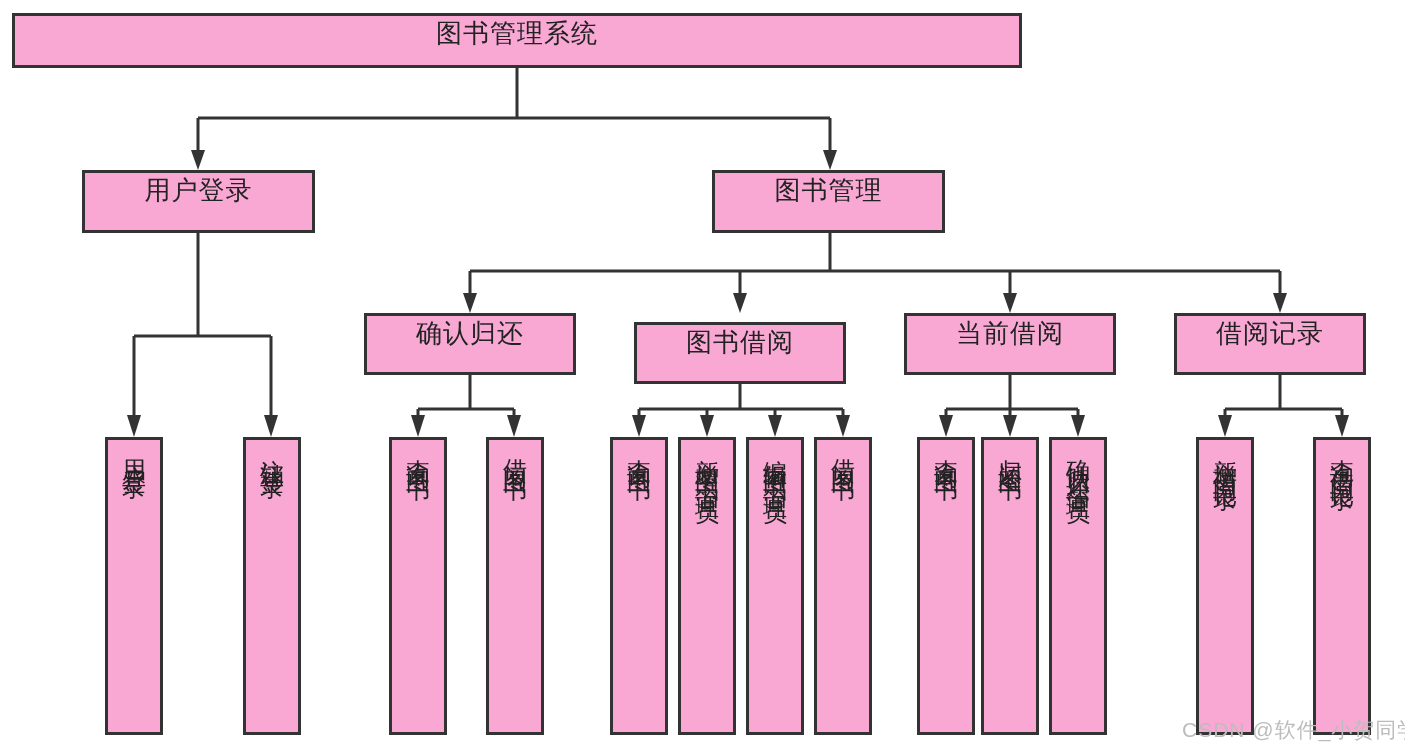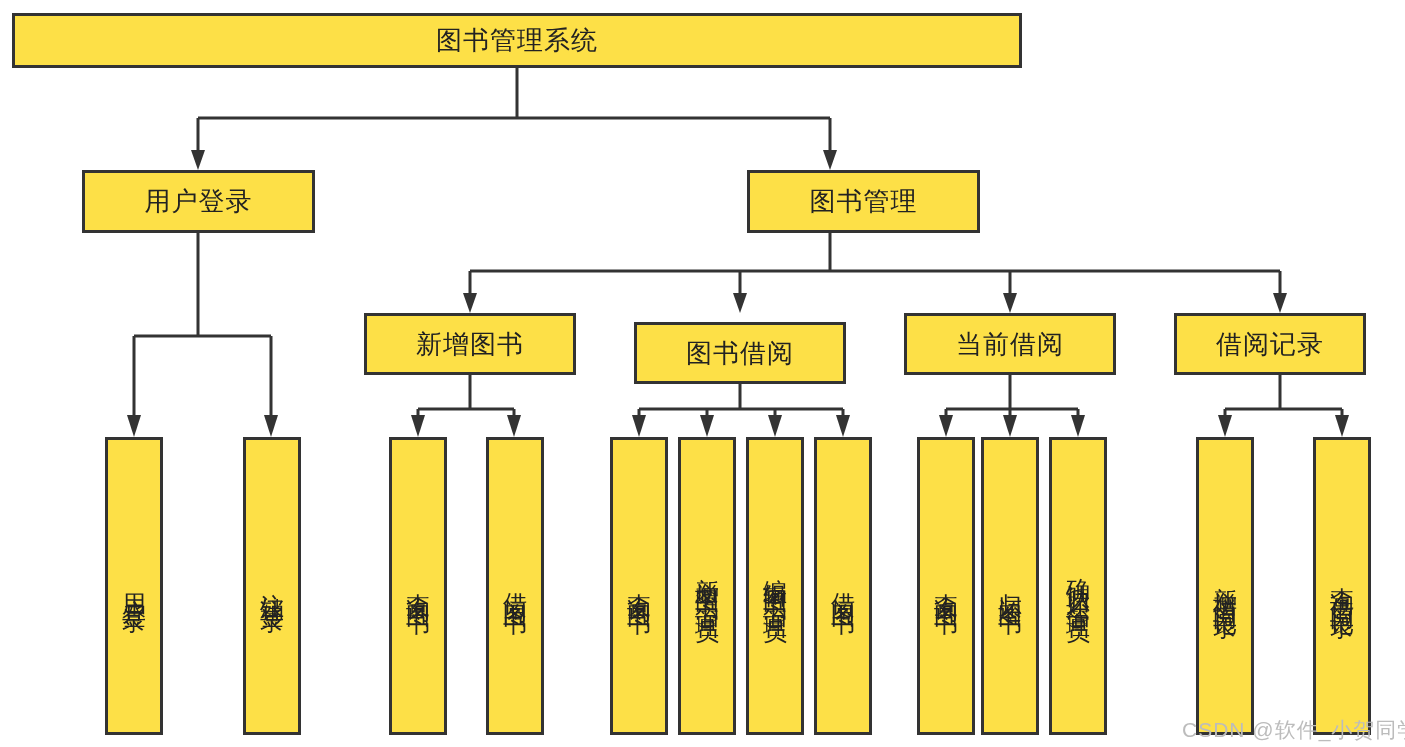--- a/index.html
+++ b/index.html
@@ -14,23 +14,23 @@
   .connectors {
     position: absolute;
     left: 0; top: 0;
     width: 1405px; height: 747px;
     pointer-events: none;
   }
   .node {
     position: absolute;
     box-sizing: border-box;
     border: 3px solid #333333;
-    background: #fde047;
+    background: #f9a8d4;
     display: flex;
-    align-items: center;
+    align-items: flex-start;
     justify-content: center;
     color: #222222;
   }
   .node.h span {
     font-size: 26px;
     letter-spacing: 1px;
     white-space: nowrap;
   }
   .node.v span {
     writing-mode: vertical-rl;
@@ -93,26 +93,26 @@
     <polygon class="head" points="1335,415 1349,415 1342,437"></polygon>
   </svg>
 
   <div class="node h" style="left:12px; top:13px; width:1010px; height:55px;">
     <span>图书管理系统</span>
   </div>
 
   <div class="node h" style="left:82px; top:170px; width:233px; height:63px;">
     <span>用户登录</span>
   </div>
-  <div class="node h" style="left:712px; top:170px; width:233px; height:63px;margin-left:35px;">
+  <div class="node h" style="left:712px; top:170px; width:233px; height:63px;">
     <span>图书管理</span>
   </div>
 
   <div class="node h" style="left:364px; top:313px; width:212px; height:62px;">
-    <span>新增图书</span>
+    <span>确认归还</span>
   </div>
   <div class="node h" style="left:634px; top:313px; width:212px; height:62px;margin-top:9px;">
     <span>图书借阅</span>
   </div>
   <div class="node h" style="left:904px; top:313px; width:212px; height:62px;">
     <span>当前借阅</span>
   </div>
   <div class="node h" style="left:1174px; top:313px; width:192px; height:62px;">
     <span>借阅记录</span>
   </div>

